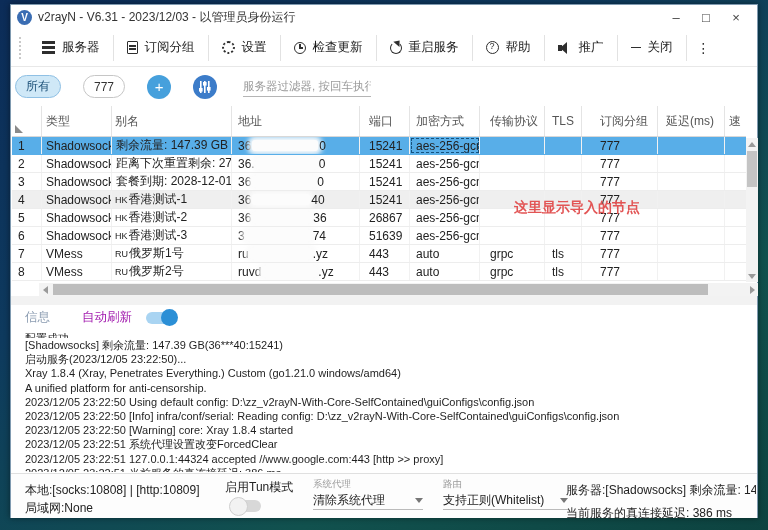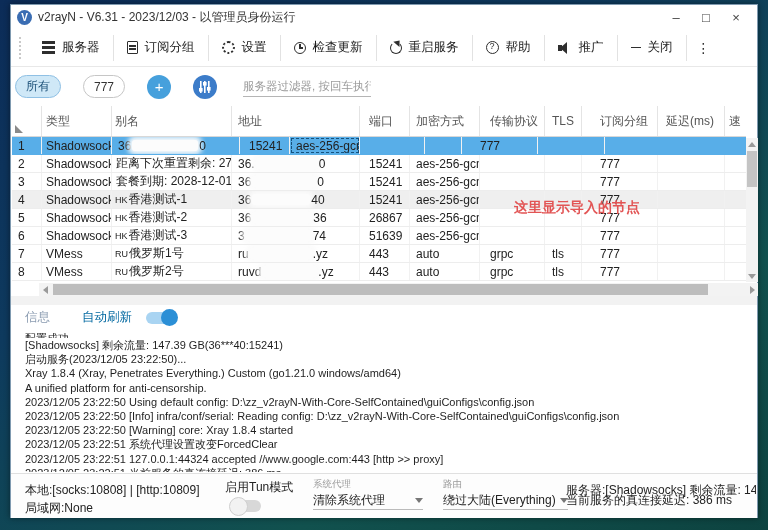--- a/index.html
+++ b/index.html
@@ -105,21 +105,21 @@
 
   .splitter { position:absolute; left:0; top:291px; width:746px; height:9px; background:#f2f2f2; }
 
   
   .infohdr { position:absolute; left:0; top:300px; width:746px; height:25px; display:flex; align-items:center; padding-left:14px; }
   .infotab { font-size:12.5px; color:#8a9bb0; margin-right:14px; cursor:default; }
   .logfilter-wrap { position:relative; display:flex; align-items:center; border-bottom:1px solid #b5b5b5; width:165px; height:21px; }
   .logfilter { border:none; outline:none; width:145px; font-size:11.5px; color:#333; font-family:inherit; }
   .logfilter::placeholder { color:#9a9a9a; }
   .caret { width:0; height:0; border-left:4px solid transparent; border-right:4px solid transparent; border-top:5px solid #777; }
-  .autolabel { font-size:12.5px; color:#0369a1; margin-left:18px; }
+  .autolabel { font-size:12.5px; color:#a21caf; margin-left:18px; }
   .toggle { position:relative; width:30px; height:12px; border-radius:6px; margin-left:14px; cursor:default; }
   .toggle.on  { background:#a9d4f2; }
   .toggle.on::after { content:""; position:absolute; right:-2px; top:-3px; width:17px; height:17px; border-radius:50%; background:#2b8fd6; }
   .toggle.off { background:#d8d8d8; }
   .toggle.off::after { content:""; position:absolute; left:-2px; top:-3px; width:17px; height:17px; border-radius:50%;
     background:#f2f2f2; border:1px solid #cfcfcf; }
 
   .logs { position:absolute; left:14px; top:326px; width:726px; height:141px; overflow:hidden;
     font-size:11px; line-height:14.2px; color:#1f1f1f; white-space:nowrap; }
   .clipline { height:7px; overflow:hidden; line-height:14.2px; }
@@ -215,20 +215,24 @@
         <span class="cell c7">TLS</span>
         <span class="cell c8">订阅分组</span>
         <span class="cell c9">延迟(ms)</span>
         <span class="cell c10">速</span>
       </div>
       <div>
 
           <div class="trow selected">
             <span class="cell c0">1</span>
             <span class="cell c1">Shadowsocks</span>
+            <span class="cell c2">
+              <span class="alias-prefix"></span>
+              <span>剩余流量: 147.39 GB</span>
+            </span>
             <span class="cell c3">
               <span>36</span>
               <span class="smudge" style="width: 66px;"></span>
               <span>0</span>
             </span>
             <span class="cell c4">15241</span>
             <span class="cell c5 current-cell">aes-256-gcm</span>
             <span class="cell c6"></span>
             <span class="cell c7"></span>
             <span class="cell c8">777</span>
@@ -440,22 +444,22 @@
       </div>
 
       <div class="sb-abs sb-small" style="left:302px; top:4px;">系统代理</div>
       <div class="sb-abs sb-select" style="left:302px; top:18px; width:110px;">
         <span>清除系统代理</span>
         <span class="caret"></span>
       </div>
 
       <div class="sb-abs sb-small" style="left:432px; top:4px;">路由</div>
       <div class="sb-abs sb-select" style="left:432px; top:18px; width:125px;">
-        <span>绕过大陆(Everything)</span>
+        <span>支持正则(Whitelist)</span>
         <span class="caret"></span>
       </div>
 
       <div class="sb-abs sb-right" style="left:555px; top:8px; width:190px;">服务器:[Shadowsocks] 剩余流量: 147.3</div>
-      <div class="sb-abs sb-right" style="left:555px; top:18px; width:190px;">当前服务的真连接延迟: 386 ms</div>
+      <div class="sb-abs sb-right" style="left:555px; top:31px; width:190px;">当前服务的真连接延迟: 386 ms</div>
     </div>
 
   </div>
 </div>
 
 </body></html>

